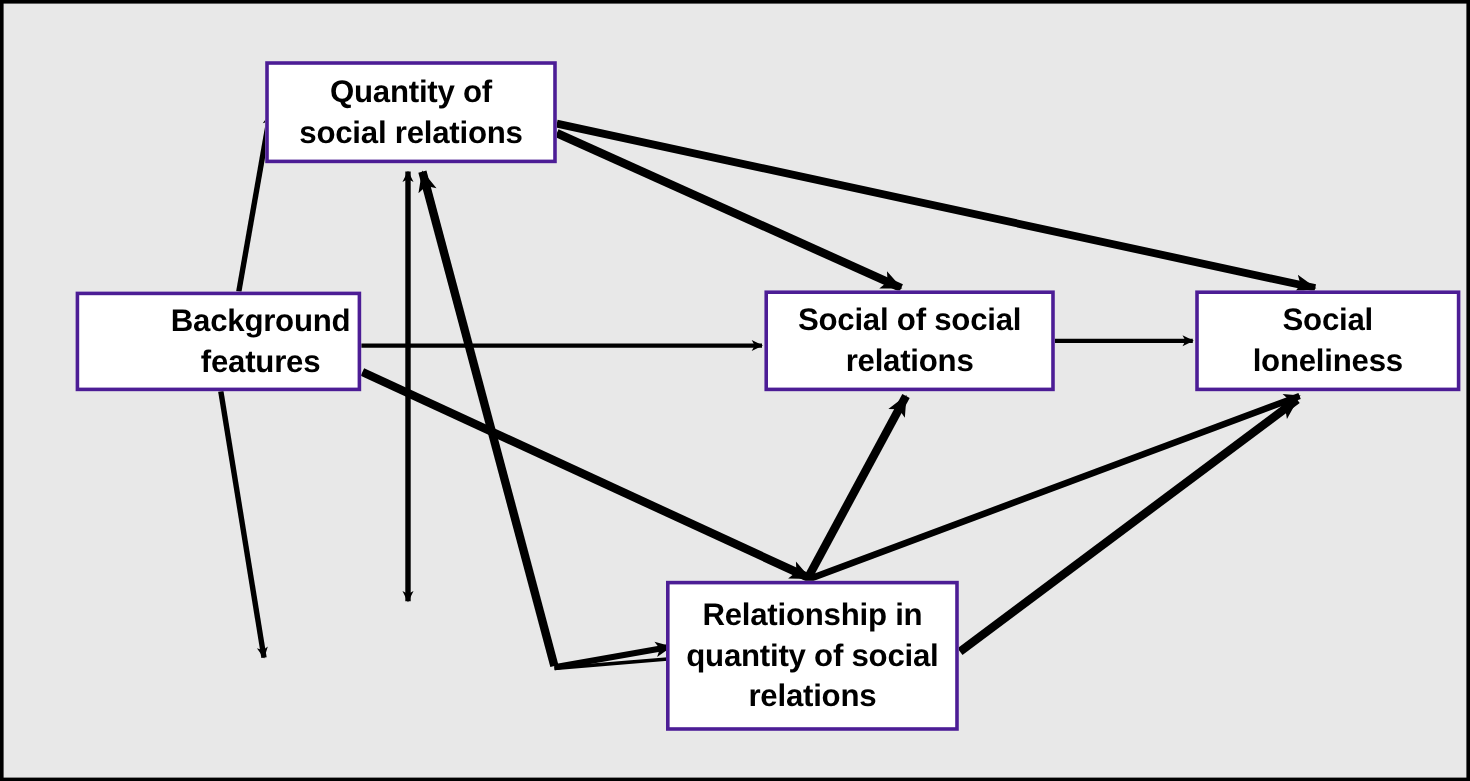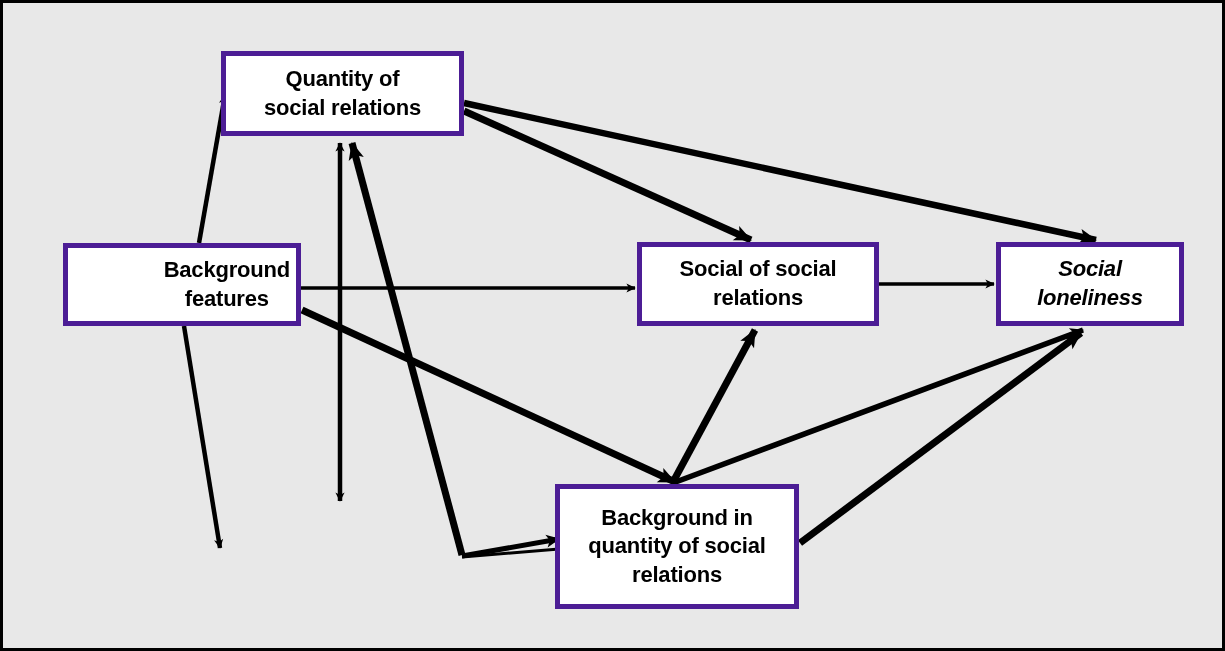--- a/index.html
+++ b/index.html
@@ -21,28 +21,28 @@
     position: absolute;
     left: 0;
     top: 0;
     width: 1225px;
     height: 651px;
     pointer-events: none;
   }
   .node {
     position: absolute;
     background: #ffffff;
-    border: 5px solid #4c1d95;
+    border: 3px solid #4c1d95;
     box-sizing: border-box;
     display: flex;
     align-items: center;
     justify-content: center;
     text-align: center;
     font-weight: bold;
-    font-size: 22px;
+    font-size: 26px;
     line-height: 1.30;
     color: #000000;
     font-family: "Liberation Sans", sans-serif;
     z-index: 5;
     letter-spacing: -0.2px;
   }
   .node span { display: block; padding: 0 6px; white-space: pre-line; }
 </style>
 </head>
 <body>
@@ -102,25 +102,25 @@
   <div class="node" style="left:60px; top:240px; width:238px; height:83px;justify-content:flex-end;">
     <span>Background
 features</span>
   </div>
 
   <div class="node" style="left:634px; top:239px; width:242px; height:84px;">
     <span>Social of social
 relations</span>
   </div>
 
-  <div class="node" style="left:993px; top:239px; width:188px; height:84px;font-style:italic;">
+  <div class="node" style="left:993px; top:239px; width:221px; height:84px;">
     <span>Social
 loneliness</span>
   </div>
 
 
   <div class="node" style="left:552px; top:481px; width:244px; height:125px;">
-    <span>Background in
+    <span>Relationship in
 quantity of social
 relations</span>
   </div>
 
 </div>
 
 </body></html>

